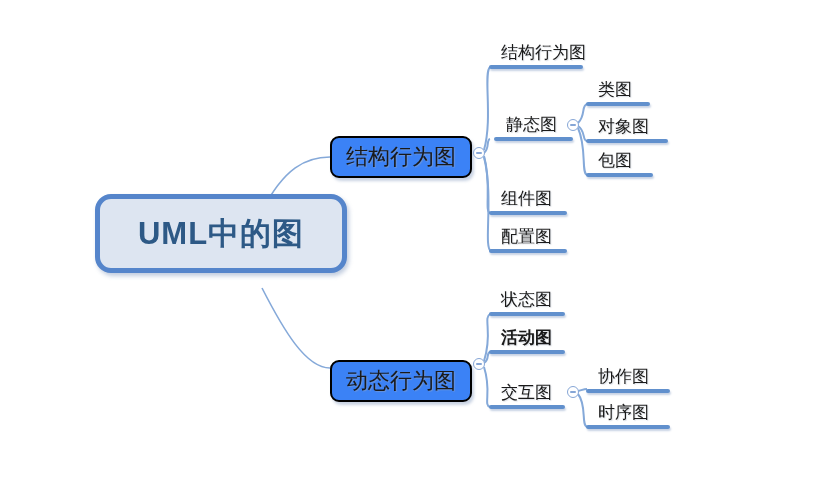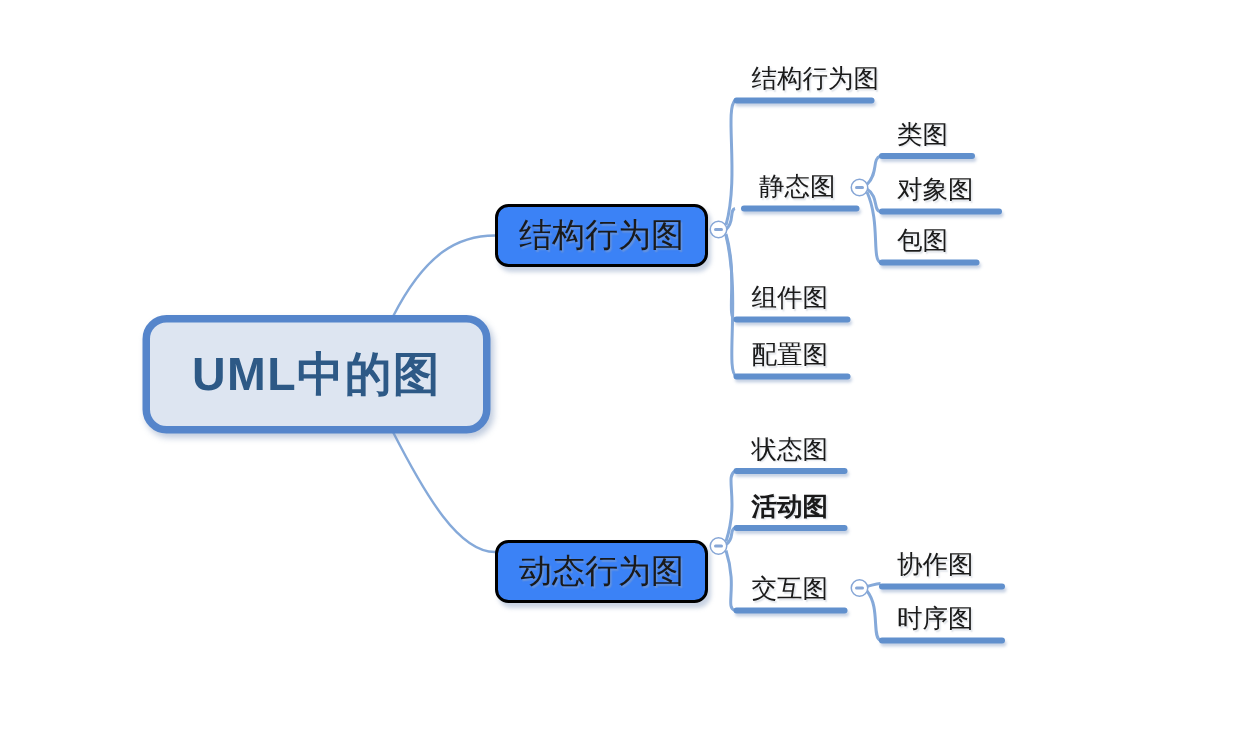--- a/index.html
+++ b/index.html
@@ -15,21 +15,21 @@
   svg.connectors { position: absolute; left: 0; top: 0; z-index: 1; }
 
   
   .node-box {
     position: absolute; z-index: 2;
     display: flex; align-items: center; justify-content: center;
     background: #dde5f1;
     cursor: default;
   }
   .root-box {
-    left: 95px; top: 210px; width: 232px; height: 79px;
+    left: 95px; top: 194px; width: 252px; height: 79px;
     border: 5px solid #5585cb; border-radius: 16px;
     box-shadow: 2px 3px 4px rgba(120,145,185,0.45);
   }
   .root-label {
     font-size: 31px; font-weight: bold; color: #2d5986;
     letter-spacing: 1px; white-space: nowrap;
   }
   .branch-box {
     width: 142px; height: 42px;
     border: 2px solid #000000; border-radius: 9px;

